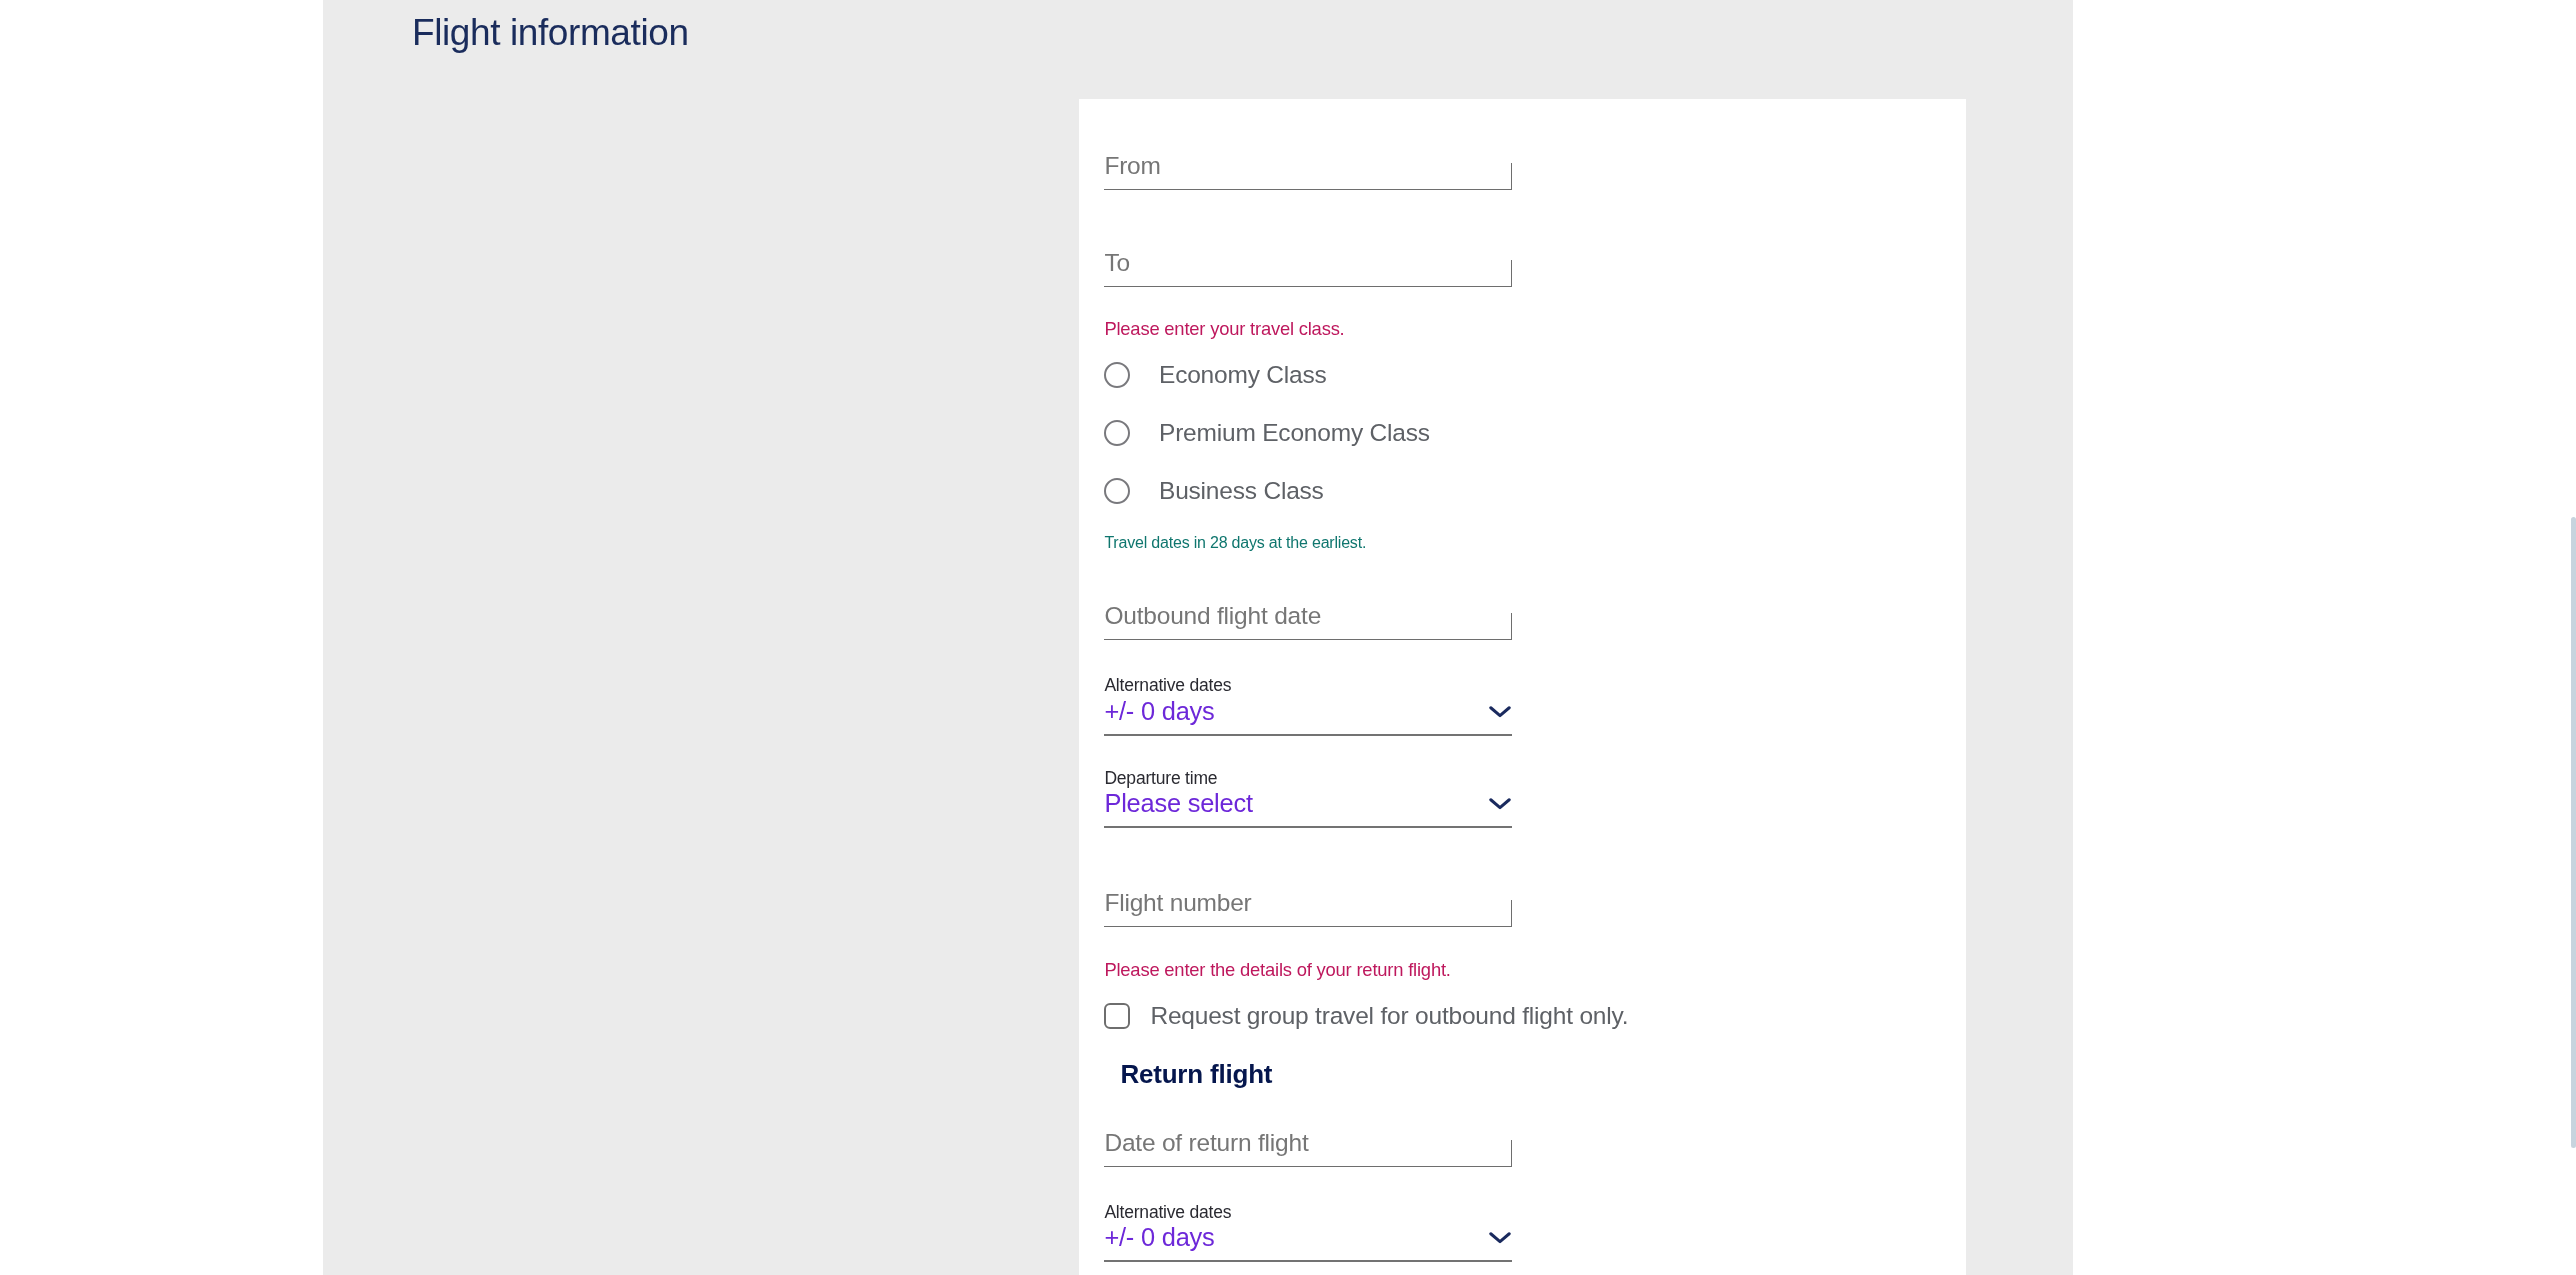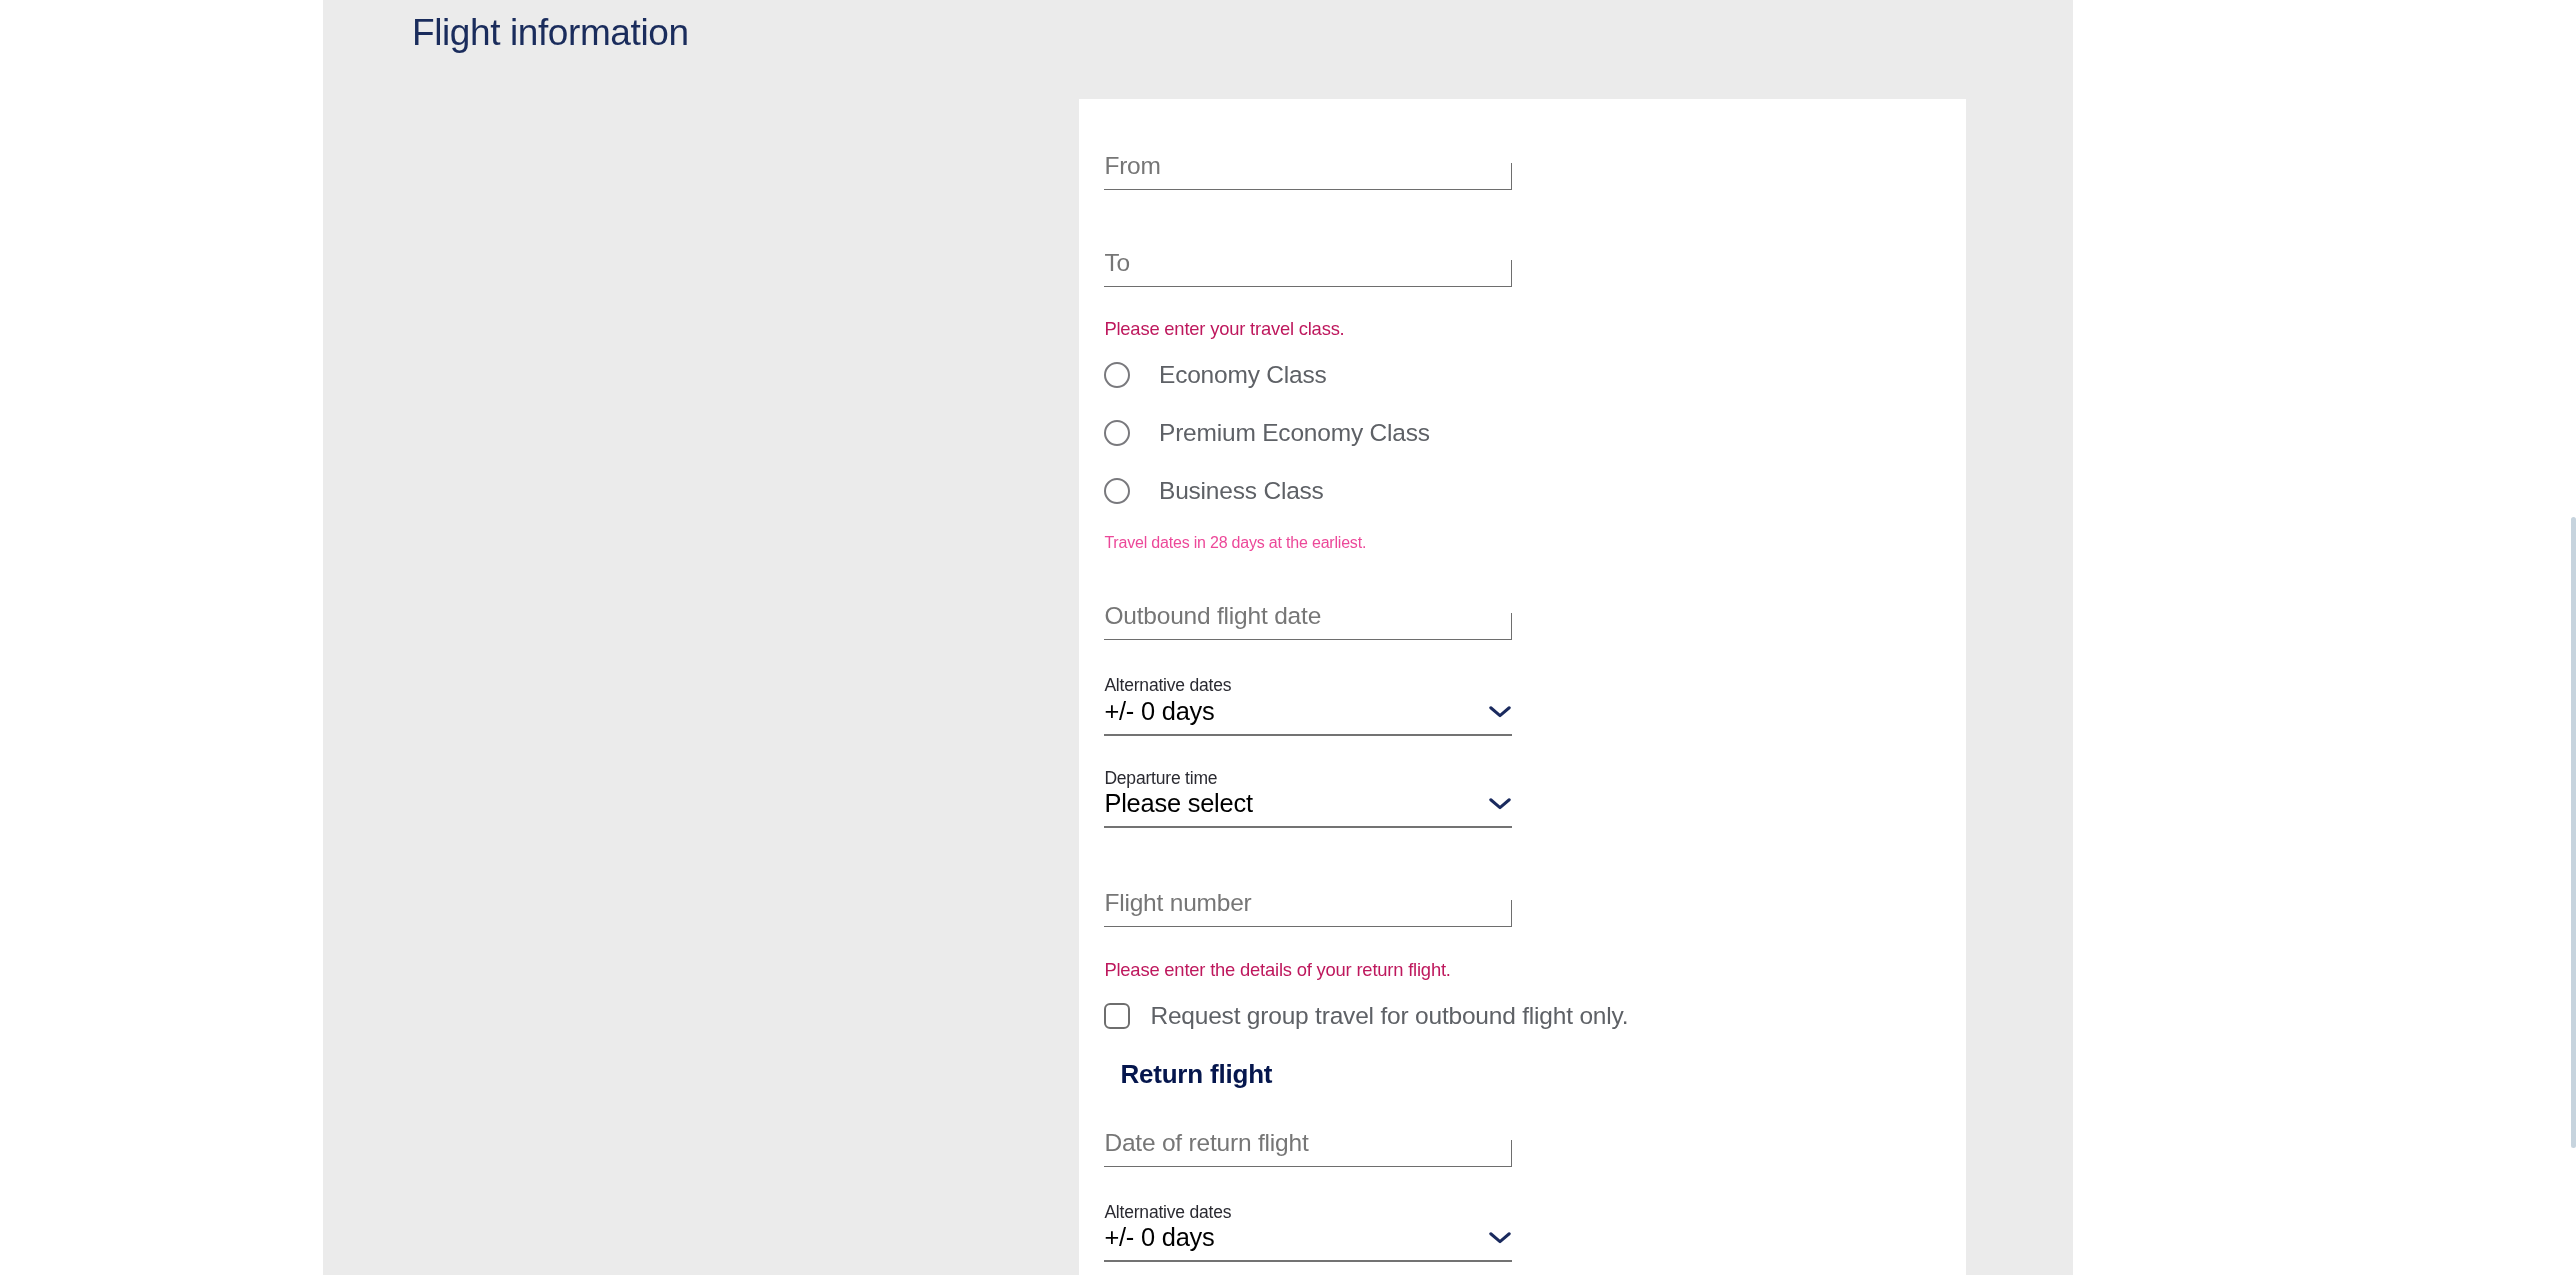--- a/index.html
+++ b/index.html
@@ -60,21 +60,21 @@
   .select-field {
     position: absolute;
     left: 0; width: 408px; height: 46px;
     border-bottom: 2.6px solid #737373;
     cursor: pointer;
   }
   .select-field .value {
     position: absolute;
     left: 0; bottom: 8px;
     font-size: 25.4px;
-    color: #000000;
+    color: #6d28d9;
     white-space: nowrap;
   }
   .select-field .chevron {
     position: absolute;
     right: 1.8px; bottom: 16px;
     width: 22px; height: 12.3px;
   }
   .field-label {
     position: absolute;
     left: 0;
@@ -86,21 +86,21 @@
     position: absolute;
     left: 0;
     font-size: 18.4px;
     color: #be185d;
     white-space: nowrap;
   }
   .note {
     position: absolute;
     left: 0;
     font-size: 16px;
-    color: #ec4899;
+    color: #0f766e;
     white-space: nowrap;
   }
   .radio-row {
     position: absolute;
     left: 0; height: 28px;
     display: flex;
     align-items: center;
     cursor: pointer;
     gap: 12px;
   }

